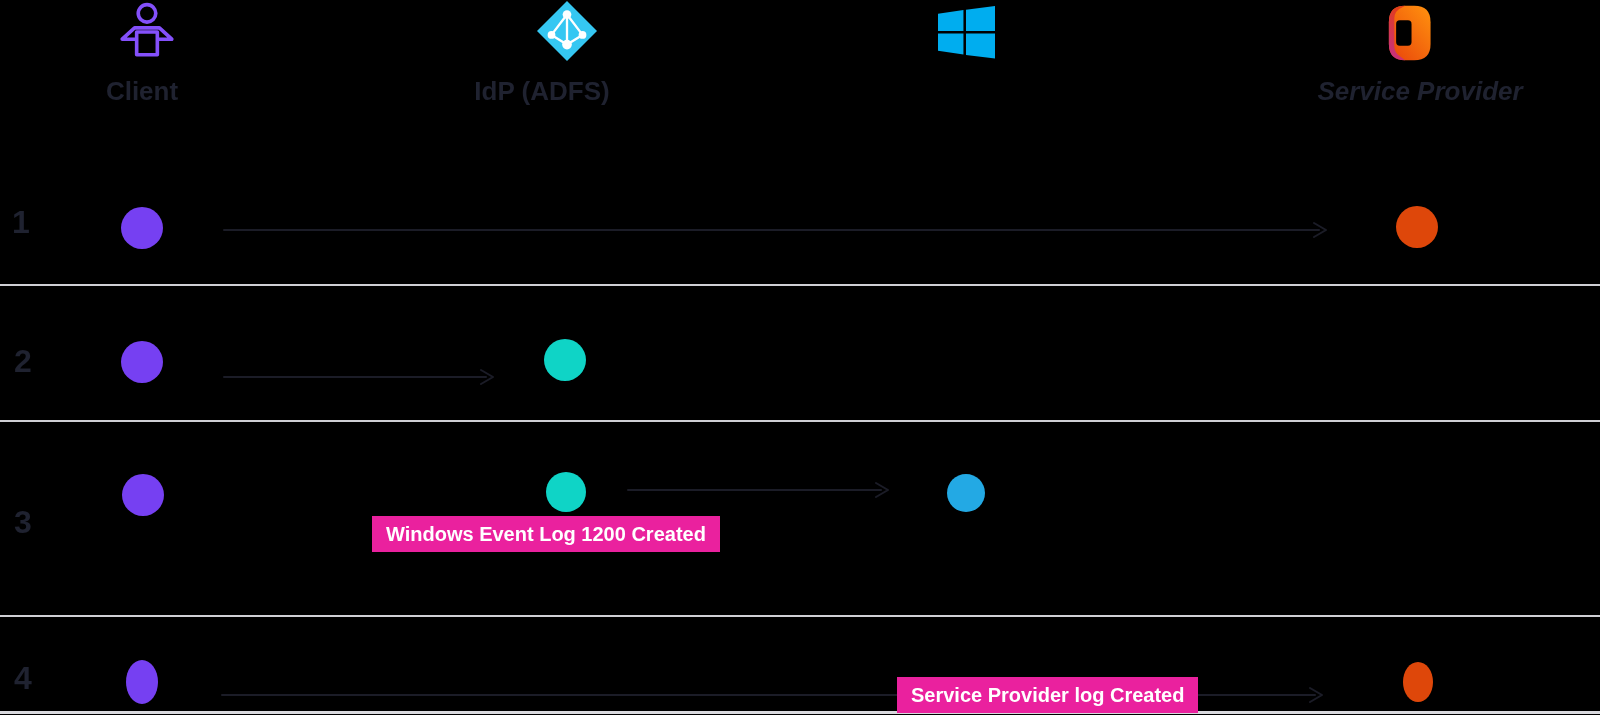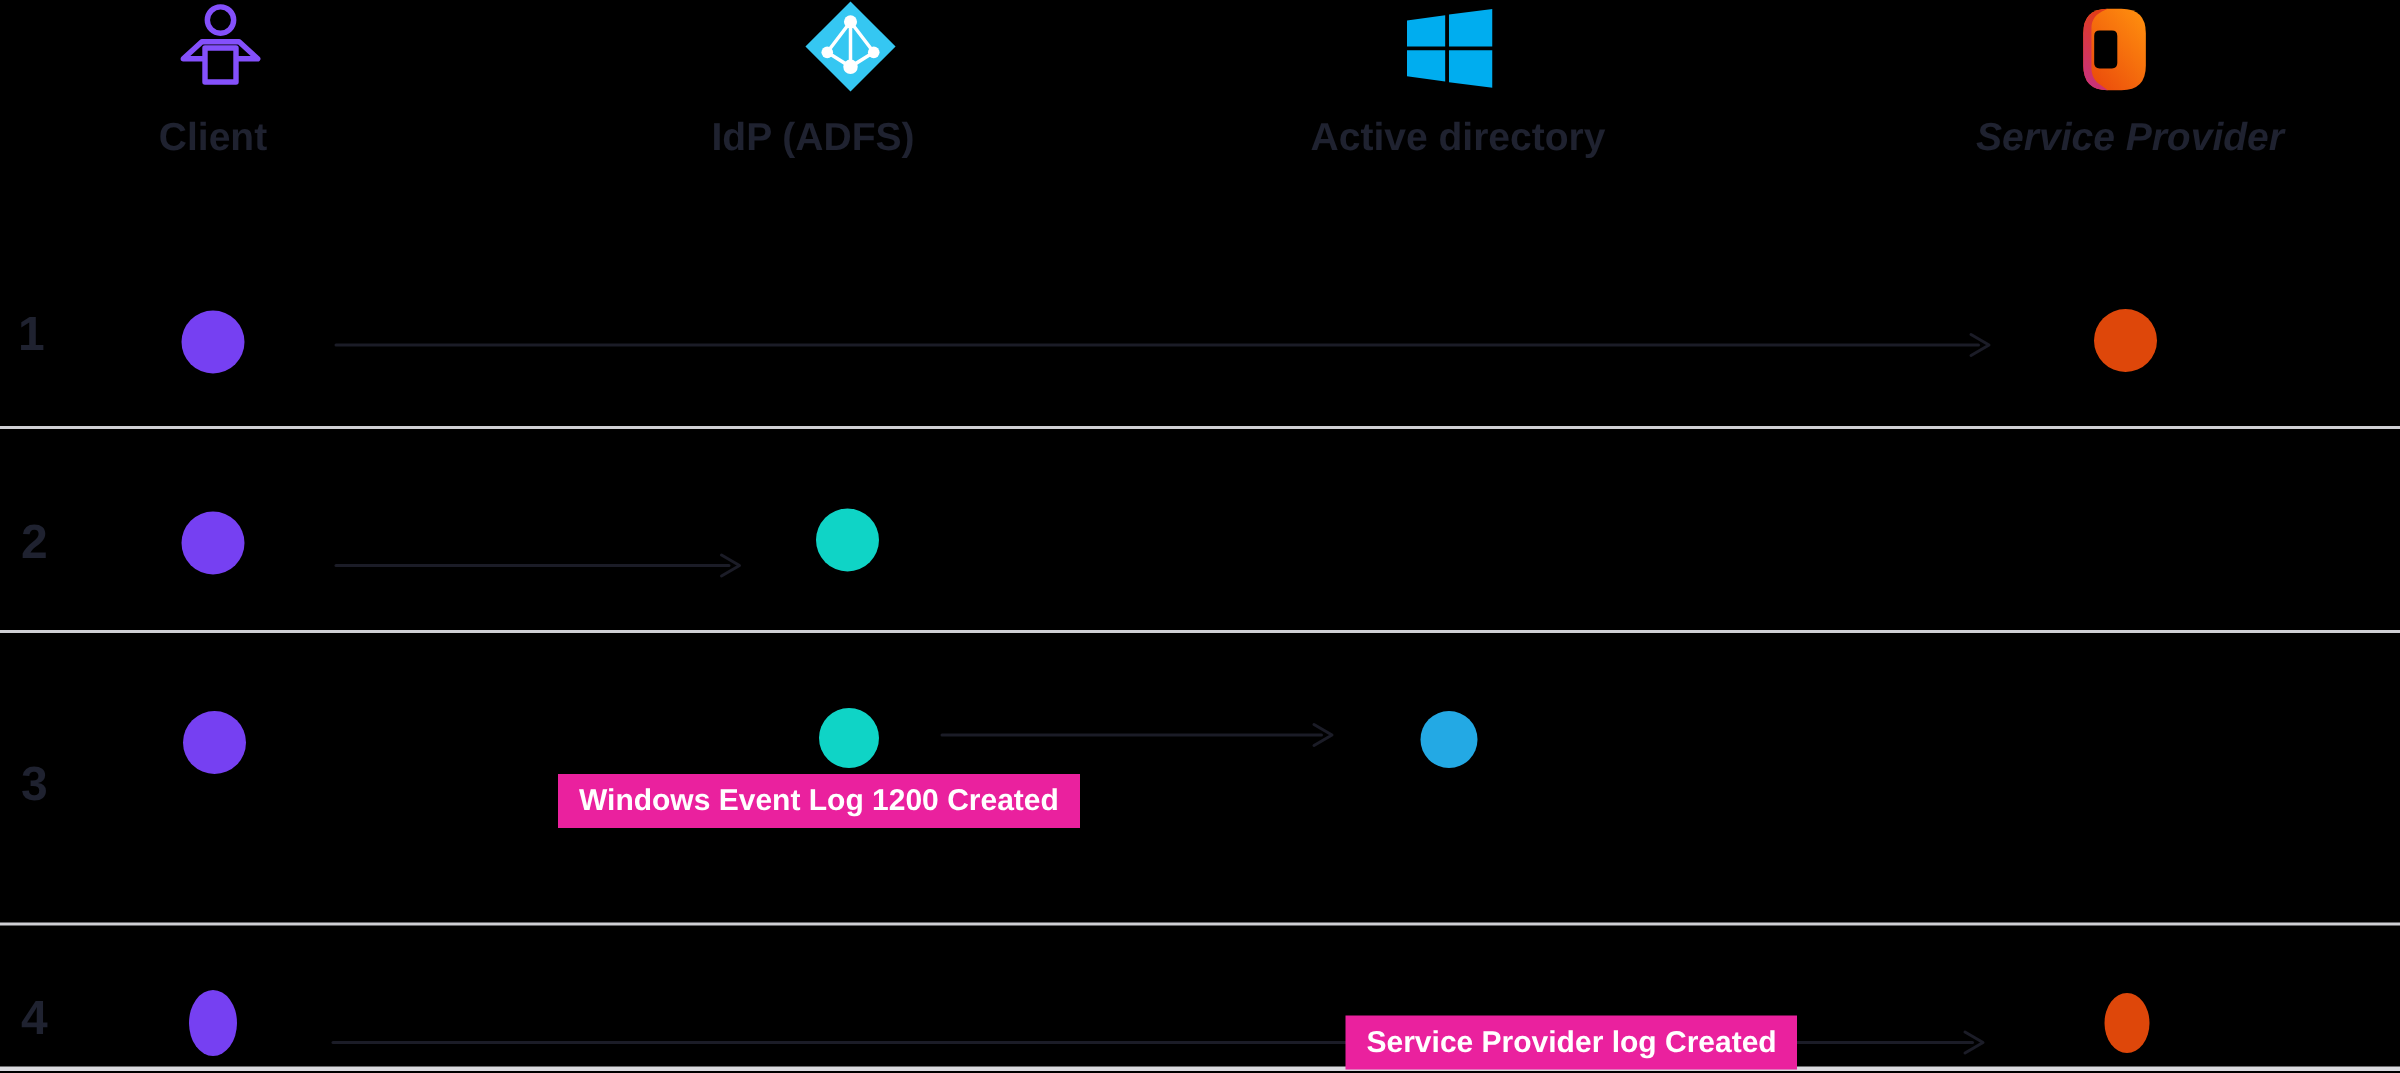--- a/index.html
+++ b/index.html
@@ -84,21 +84,20 @@
         <stop offset="1" style="stop-color:var(--office-darkred)"></stop>
       </linearGradient>
     </defs>
     <path d="M30 2 H40 Q58 2 58 20 V44 Q58 62 40 62 H30 Q12 62 12 44 V20 Q12 2 30 2 Z" fill="url(#ofA)"></path>
     <path d="M30 2 Q12 2 12 20 V44 Q12 62 30 62 L22 56 Q18 52 18 46 V16 Q18 7 28 3 Z" fill="url(#ofB)"></path>
     <path d="M24 18 H33 Q37 18 37 22 V42 Q37 46 33 46 H24 Q20 46 20 42 V22 Q20 18 24 18 Z" fill="var(--background)"></path>
   </svg>
 
   <div class="col-label" style="left:-8px;">Client</div>
   <div class="col-label" style="left:392px;">IdP (ADFS)</div>
-  <div class="col-label" style="left:822px;">Active directory</div>
   <div class="col-label" style="left:1270px;font-style:italic;">Service Provider</div>
 
   <div class="divider" style="top:284px;"></div>
   <div class="divider" style="top:420px;"></div>
   <div class="divider" style="top:615px;"></div>
   <div class="divider bottom" style="top:711px;"></div>
 
   <div class="step-number" style="left:12px;top:203px;">1</div>
   <div class="step-number" style="left:14px;top:342px;">2</div>
   <div class="step-number" style="left:14px;top:503px;">3</div>

